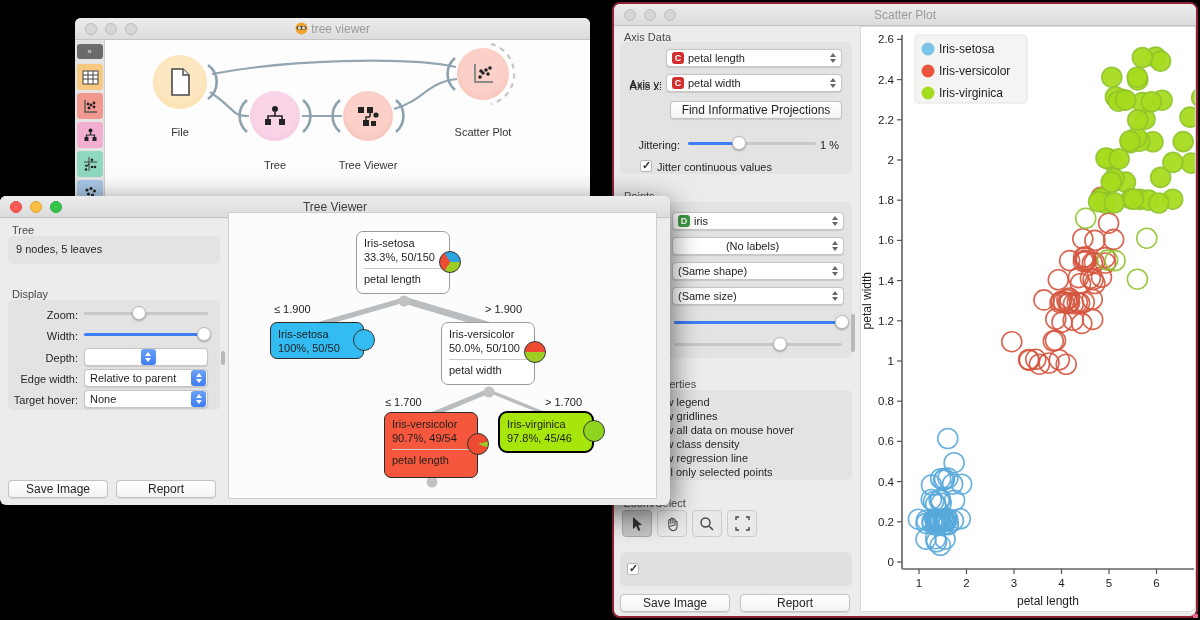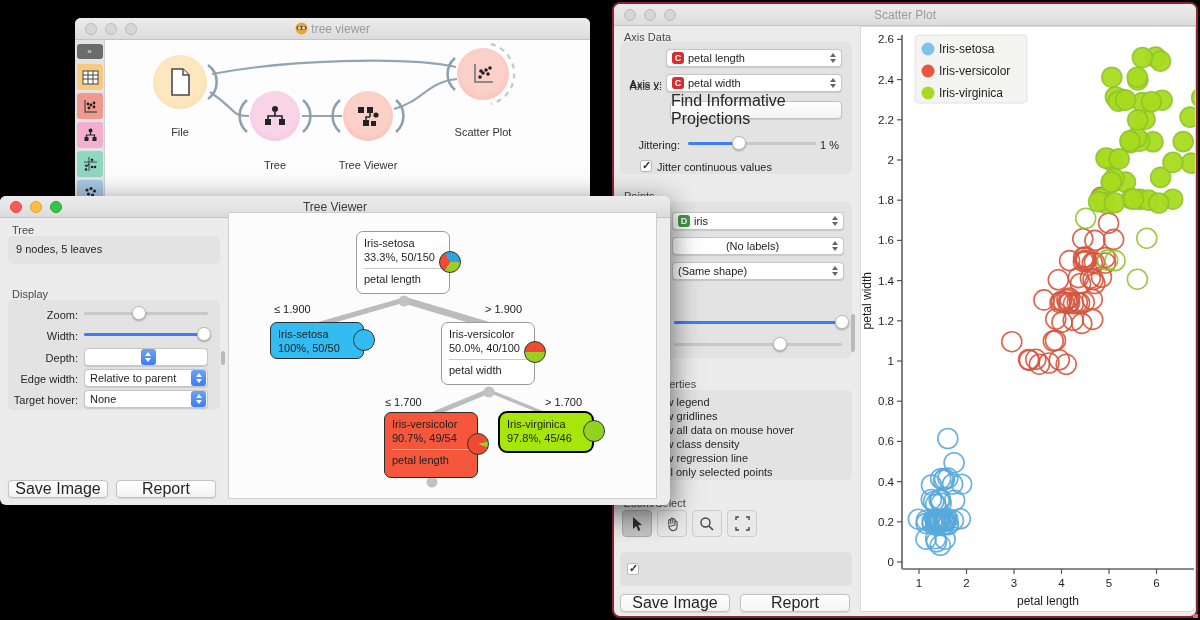--- a/index.html
+++ b/index.html
@@ -27,21 +27,21 @@
   .badge { width:12px; height:12px; border-radius:3px; color:#fff; font-size:9px; font-weight:bold;
     display:inline-flex; align-items:center; justify-content:center; margin-right:4px; flex:none; }
   .stepper { position:relative; width:15px; height:16px; flex:none; margin-right:1px; border-radius:3px; }
   .stepper.blue { background:linear-gradient(#6ba2f7,#3d7df5); }
   .stepper i, .stepper b { position:absolute; left:50%; transform:translateX(-50%);
     width:0; height:0; border-left:3.5px solid transparent; border-right:3.5px solid transparent; }
   .stepper i { top:3px; border-bottom:4px solid #666; }
   .stepper b { bottom:3px; border-top:4px solid #666; }
   .stepper.blue i { border-bottom-color:#fff; } .stepper.blue b { border-top-color:#fff; }
   .btn { position:absolute; background:linear-gradient(#fff,#f3f3f3); border:1px solid #c3c3c3;
-    border-radius:4px; font-size:16px; display:flex; align-items:center; justify-content:center;
+    border-radius:4px; font-size:12px; display:flex; align-items:center; justify-content:center;
     color:#262626; box-shadow:0 0.5px 1px rgba(0,0,0,.1); }
   .slider { position:absolute; height:14px; }
   .s-track { position:absolute; left:0; right:0; top:6px; height:3px; background:#c8c8c8; border-radius:2px; }
   .s-fill { position:absolute; left:0; top:6px; height:3px; background:#3d7df5; border-radius:2px; }
   .s-knob { position:absolute; top:0; width:14px; height:14px; background:#fff; border-radius:50%;
     border:0.5px solid #bbb; box-shadow:0 1px 2px rgba(0,0,0,.3); }
   .checkbox { position:absolute; width:12px; height:12px; background:#fff; border:1px solid #b5b5b5;
     border-radius:2.5px; }
   .checkbox.on::after { content:"✓"; position:absolute; left:1px; top:-2px; font-size:11px;
     font-weight:bold; color:#333; }
@@ -262,20 +262,27 @@
   </div>
   <div class="combo" style="left:58px; top:233px; width:172px;text-align:center;">
     <span class="cval">(No labels)</span>
     <span class="stepper">
         <i></i>
         <b></b>
       </span>
   </div>
   <div class="combo" style="left:58px; top:258px; width:172px;">
     <span class="cval">(Same shape)</span>
+    <span class="stepper">
+        <i></i>
+        <b></b>
+      </span>
+  </div>
+  <div class="combo" style="left:58px; top:283px; width:172px;">
+    <span class="cval">(Same size)</span>
     <span class="stepper">
         <i></i>
         <b></b>
       </span>
   </div>
   <div class="rowlabel" style="left:-14px; top:314px; width:68px;">Symbol size:</div>
   <div class="slider" style="left:60px; top:311px; width:168px;">
       <div class="s-track"></div>
       <div class="s-fill" style="width: 100%;"></div>
       <div class="s-knob" style="left: calc(100% - 7px);"></div>
@@ -623,21 +630,21 @@
     <div class="pie" style="left: 210px; top: 38px; background: conic-gradient(from 330deg, rgb(42, 165, 226) 0%, rgb(42, 165, 226) 33.4%, rgb(157, 204, 34) 33.4%, rgb(157, 204, 34) 66.7%, rgb(237, 75, 50) 66.7%, rgb(237, 75, 50) 100%);"></div>
 
     <div class="tnode" style="left: 41px; top: 109px; width: 94px; height: 37px; background: rgb(51, 188, 242); border-color: rgb(43, 43, 43);">
       <div>Iris-setosa</div>
       <div>100%, 50/50</div>
     </div>
     <div class="pie" style="left: 124px; top: 116px; background: conic-gradient(rgb(51, 188, 242) 0%, rgb(51, 188, 242) 100%);"></div>
 
     <div class="tnode" style="left: 212px; top: 109px; width: 94px; height: 63px; background: rgb(255, 255, 255); border-color: rgb(154, 154, 154);">
       <div>Iris-versicolor</div>
-      <div>50.0%, 40/100</div>
+      <div>50.0%, 50/100</div>
       <div class="t-div"></div>
       <div>petal width</div>
     </div>
     <div class="pie" style="left: 295px; top: 128px; background: conic-gradient(from 270deg, rgb(237, 75, 50) 0%, rgb(237, 75, 50) 50%, rgb(157, 204, 34) 50%, rgb(157, 204, 34) 100%);"></div>
 
     <div class="tnode" style="left: 155px; top: 199px; width: 94px; height: 66px; background: rgb(244, 87, 60); border-color: rgb(43, 43, 43);">
       <div>Iris-versicolor</div>
       <div>90.7%, 49/54</div>
       <div class="t-div"></div>
       <div>petal length</div>

